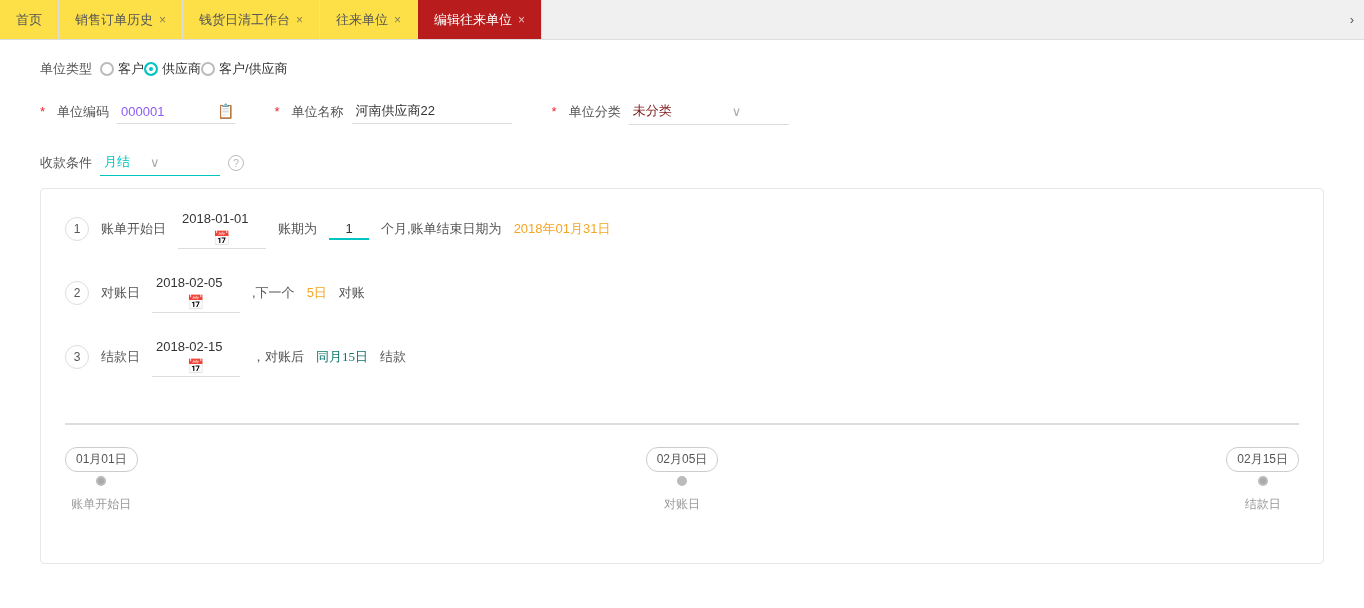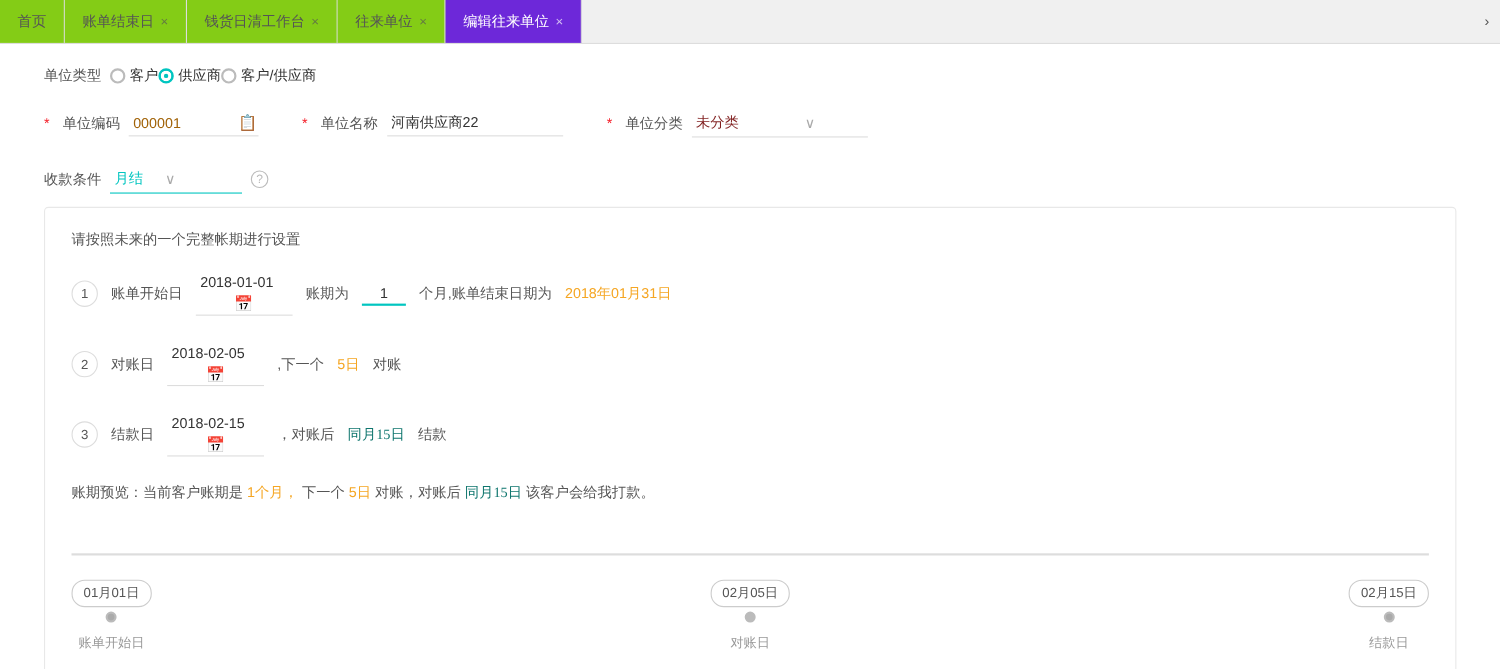--- a/index.html
+++ b/index.html
@@ -14,26 +14,26 @@
       height: 40px;
     }
     .tab {
       display: flex;
       align-items: center;
       padding: 0 16px;
       cursor: pointer;
       border-right: 1px solid #ddd;
       font-size: 13px;
       color: #555;
-      background: #84cc16;
+      background: #fde047;
       position: relative;
       gap: 6px;
     }
     .tab.active {
-      background: #6d28d9;
+      background: #b91c1c;
       color: #fff;
     }
     .tab .close-btn {
       font-size: 12px;
       opacity: 0.7;
       cursor: pointer;
     }
     .tab-more {
       display: flex;
       align-items: center;
@@ -282,21 +282,21 @@
     }
   </style>
 </head>
 <body>
 
 <div class="tab-bar">
   <div class="tab">
     <span>首页</span>
   </div>
   <div class="tab">
-    <span>账单结束日</span>
+    <span>销售订单历史</span>
     <span class="close-btn">×</span>
   </div>
   <div class="tab">
     <span>钱货日清工作台</span>
     <span class="close-btn">×</span>
   </div>
   <div class="tab">
     <span>往来单位</span>
     <span class="close-btn">×</span>
   </div>
@@ -328,21 +328,21 @@
       </div>
     </div>
   </div>
 
   <div class="form-row" style="gap:40px; margin-bottom: 24px;">
 
     <div style="display:flex; align-items:center; gap:8px;">
       <span class="required">*</span>
       <span class="form-label">单位编码</span>
       <div class="input-with-icon">
-        <input type="text" style="width: 100px; color: #a16207;" value="000001">
+        <input type="text" style="width: 100px; color: #8b5cf6;" value="000001">
         <span class="calendar-icon">📋</span>
       </div>
     </div>
 
     <div style="display:flex; align-items:center; gap:8px;">
       <span class="required">*</span>
       <span class="form-label">单位名称</span>
       <input type="text" class="form-input" style="width: 160px;" value="河南供应商22">
     </div>
 
@@ -359,21 +359,20 @@
   <div class="form-row" style="margin-bottom: 12px;">
     <span class="form-label">收款条件</span>
     <div class="condition-select" style="width:120px;">
       <span class="sel-val">月结</span>
       <span style="color:#aaa;">∨</span>
     </div>
     <div class="help-icon">?</div>
   </div>
 
   <div class="card-panel">
-    <div class="card-title">请按照未来的一个完整帐期进行设置</div>
 
     <div class="setting-row">
       <div class="row-num">1</div>
       <span class="row-label">账单开始日</span>
       <div class="date-input-wrap">
         <input type="text" value="2018-01-01" style="">
         <span class="calendar-icon">📅</span>
       </div>
       <span class="row-label">账期为</span>
       <input type="text" class="period-input" value="1" style="">
@@ -398,29 +397,20 @@
       <span class="row-label">结款日</span>
       <div class="date-input-wrap">
         <input type="text" value="2018-02-15" style="">
         <span class="calendar-icon">📅</span>
       </div>
       <span class="row-label">，对账后</span>
       <span class="text-teal">同月15日</span>
       <span class="row-label">结款</span>
     </div>
 
-    <div class="preview-text">
-      <span>账期预览：当前客户账期是</span>
-      <span class="text-orange">1个月，</span>
-      <span>下一个</span>
-      <span class="text-orange">5日</span>
-      <span>对账，对账后</span>
-      <span class="text-teal">同月15日</span>
-      <span>该客户会给我打款。</span>
-    </div>
 
     <div class="timeline-wrap">
       <div class="timeline-line"></div>
       <div class="timeline-points">
 
         <div class="timeline-point">
           <div class="point-bubble">01月01日</div>
           <div class="point-dot endpoint"></div>
           <div class="point-sublabel">账单开始日</div>
         </div>

